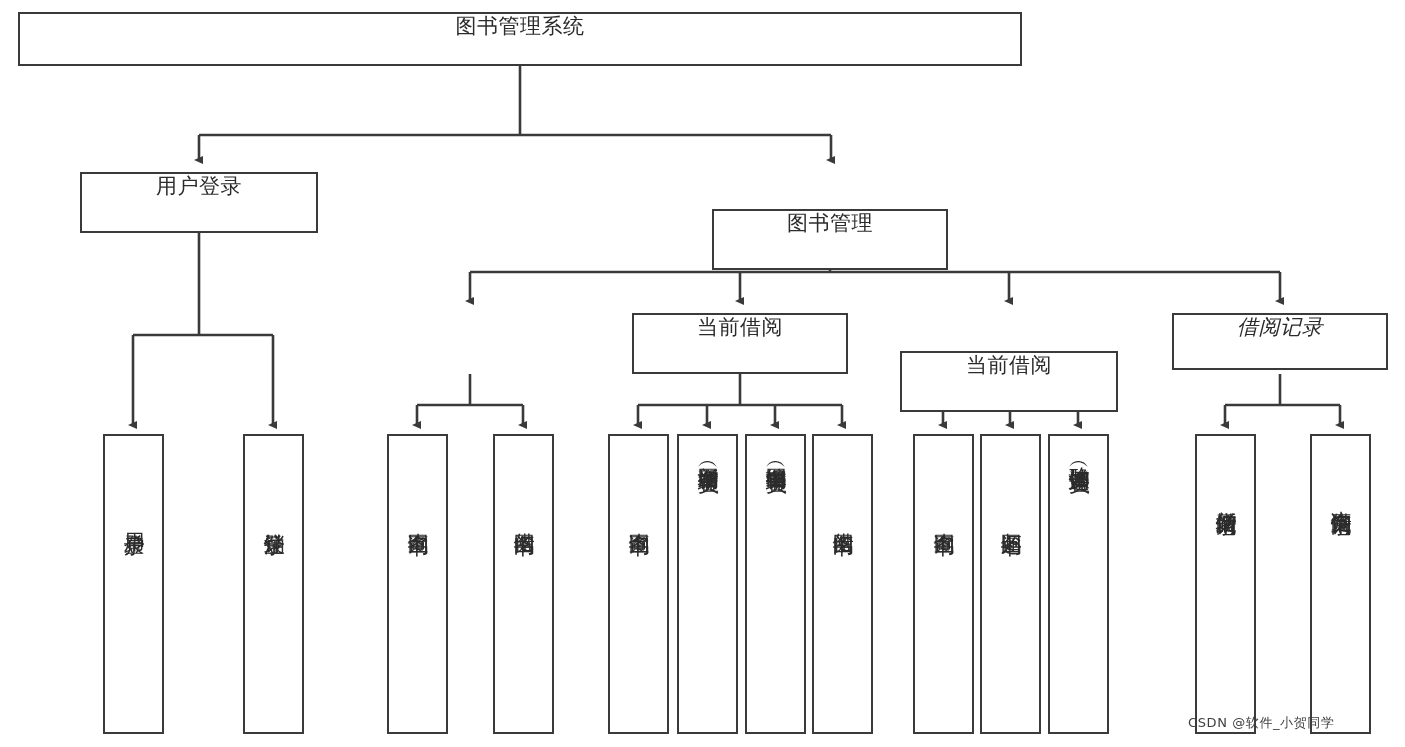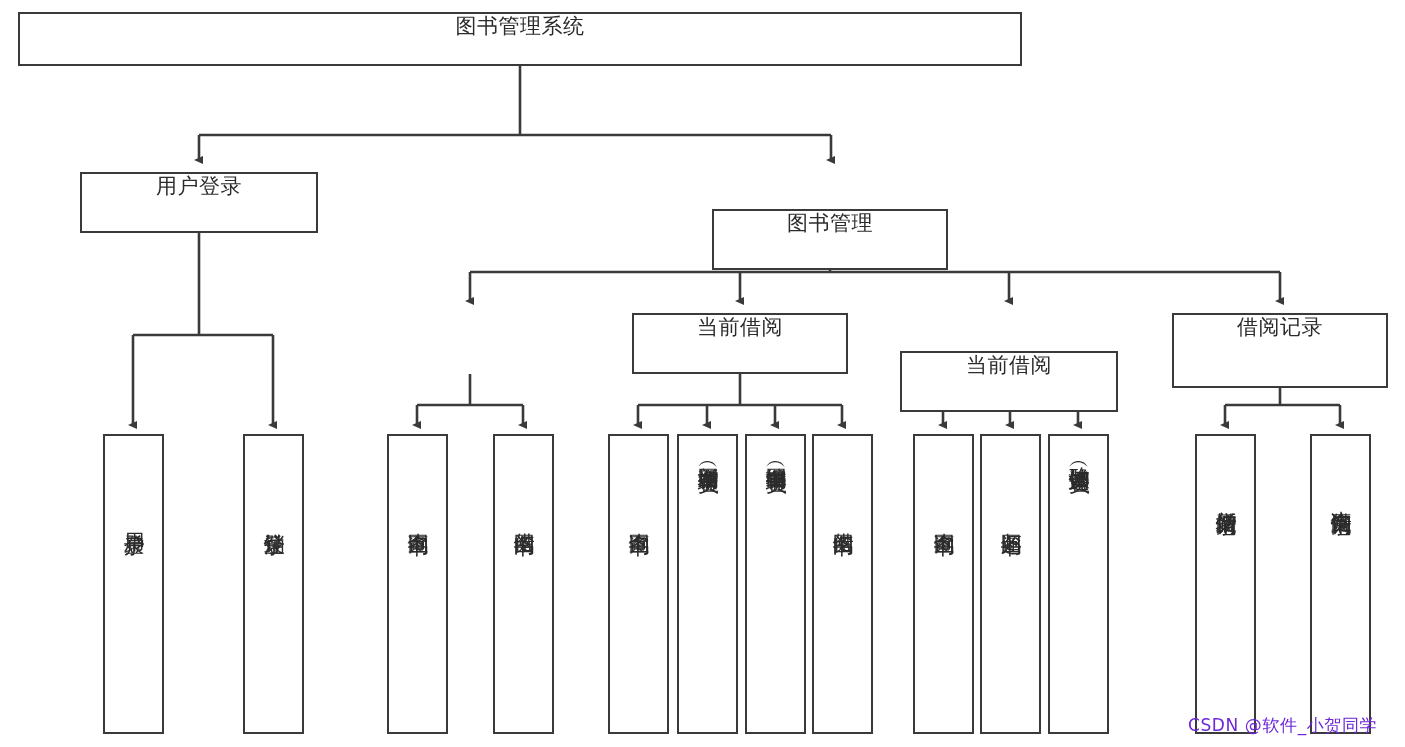--- a/index.html
+++ b/index.html
@@ -59,22 +59,22 @@
     max-height: 268px;
   }
   .node.leaf.center .label {
     margin-top: 66px;
   }
   .node.leaf.center2 .label {
     margin-top: 44px;
   }
   .watermark {
     position: absolute;
-    color: #6d28d9;
-    font-size: 17px;
+    color: #404040;
+    font-size: 13px;
     letter-spacing: 0.6px;
     white-space: nowrap;
     z-index: 3;
   }
 </style>
 </head>
 <body>
 
 <div id="canvas">
 
@@ -138,21 +138,21 @@
   <div class="node" style="left:712px; top:172px; width:236px; height:61px;margin-top:37px;">
     <span class="label">图书管理</span>
   </div>
 
   <div class="node" style="left:632px; top:313px; width:216px; height:61px;">
     <span class="label">当前借阅</span>
   </div>
   <div class="node" style="left:900px; top:313px; width:218px; height:61px;margin-top:38px;">
     <span class="label">当前借阅</span>
   </div>
-  <div class="node" style="left:1172px; top:313px; width:216px; height:75px;">
+  <div class="node" style="left:1172px; top:313px; width:216px; height:57px;font-style:italic;">
     <span class="label">借阅记录</span>
   </div>
 
   <div class="node leaf center" style="left:103px; top:434px; width:61px; height:300px;">
     <span class="label">用户登录</span>
   </div>
   <div class="node leaf center" style="left:243px; top:434px; width:61px; height:300px;">
     <span class="label">注销登录</span>
   </div>
 

